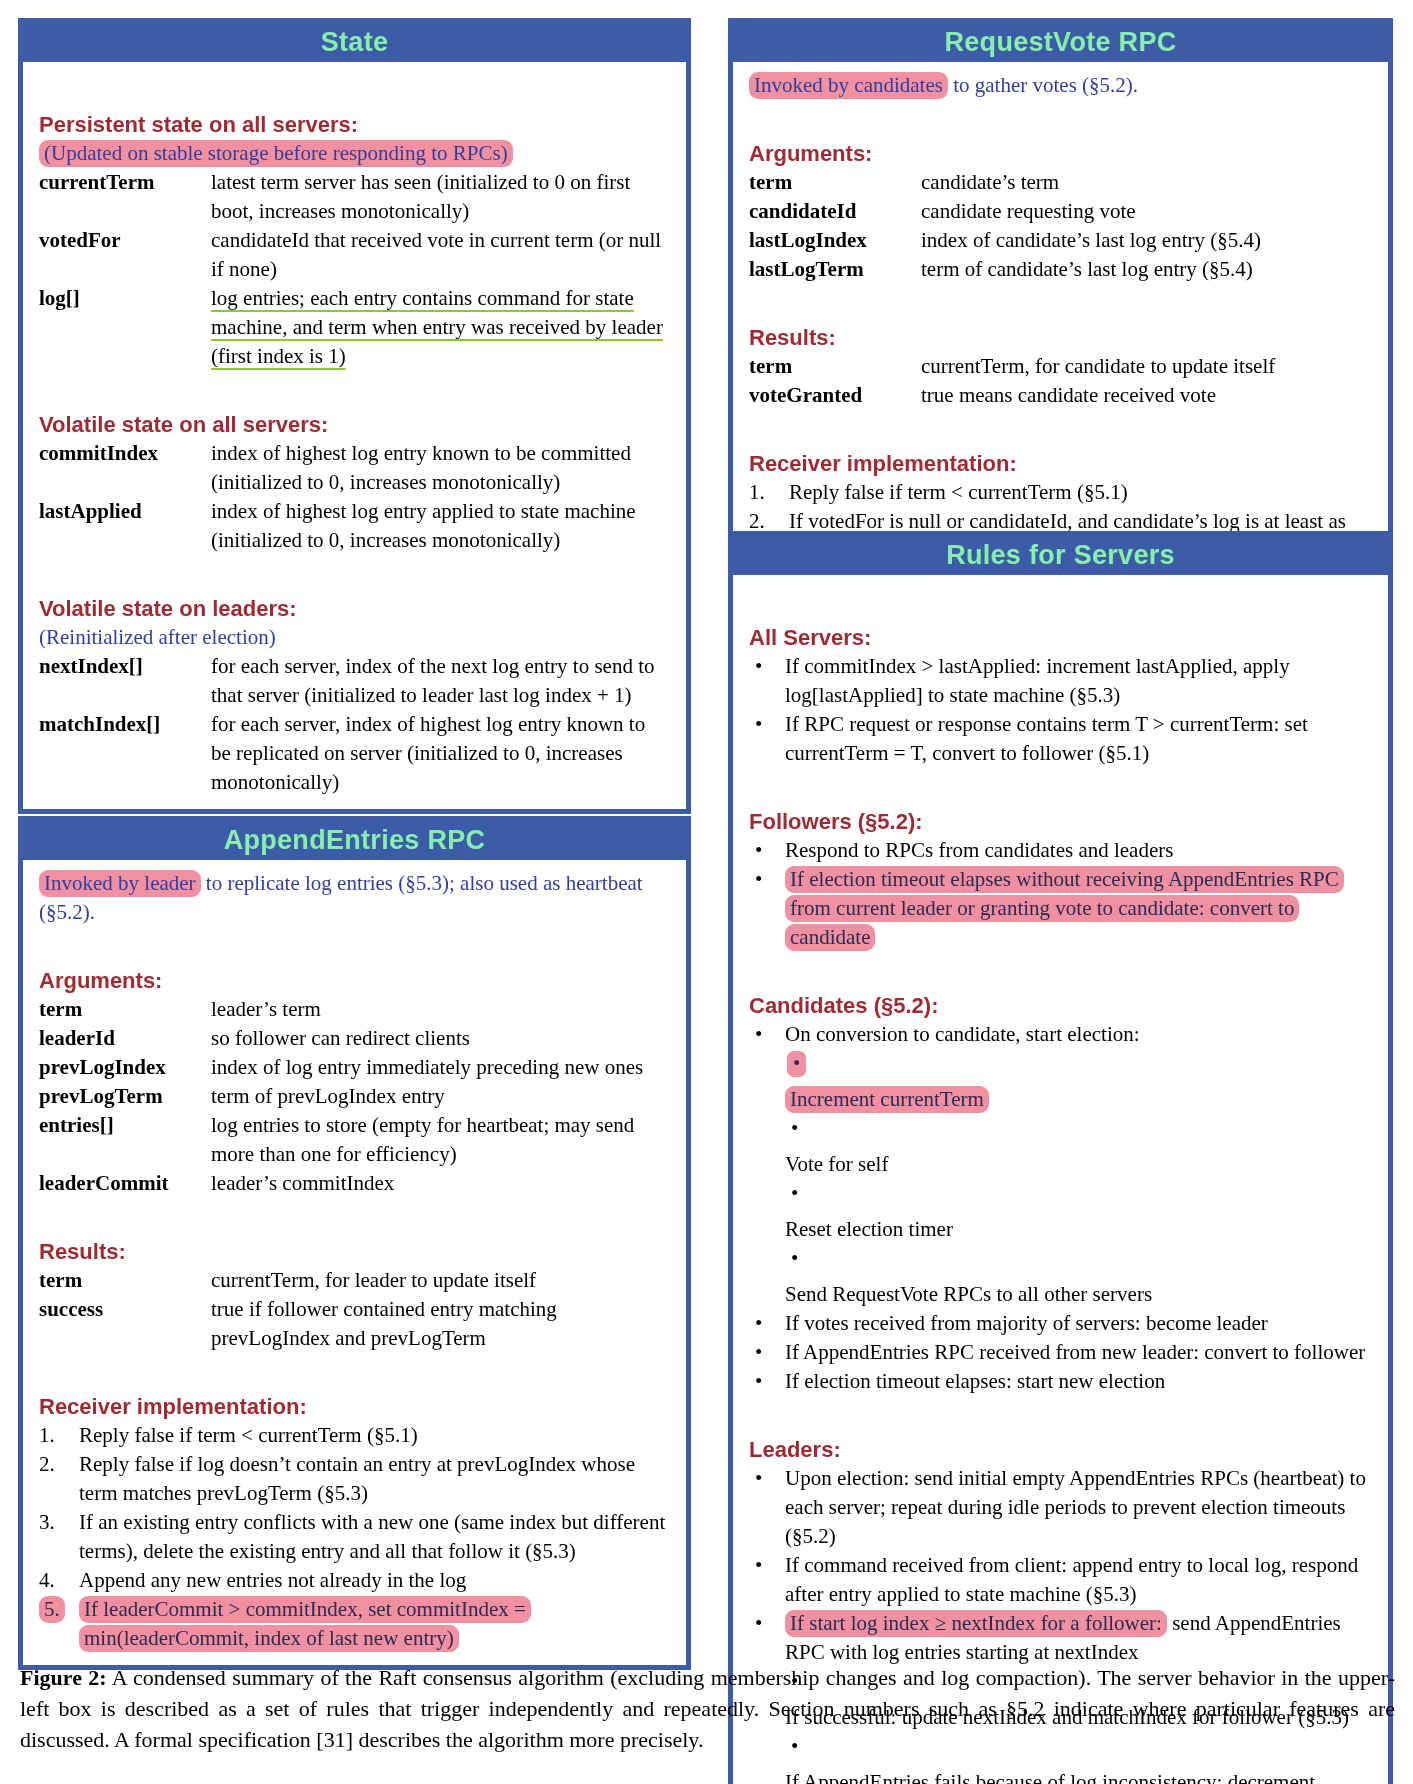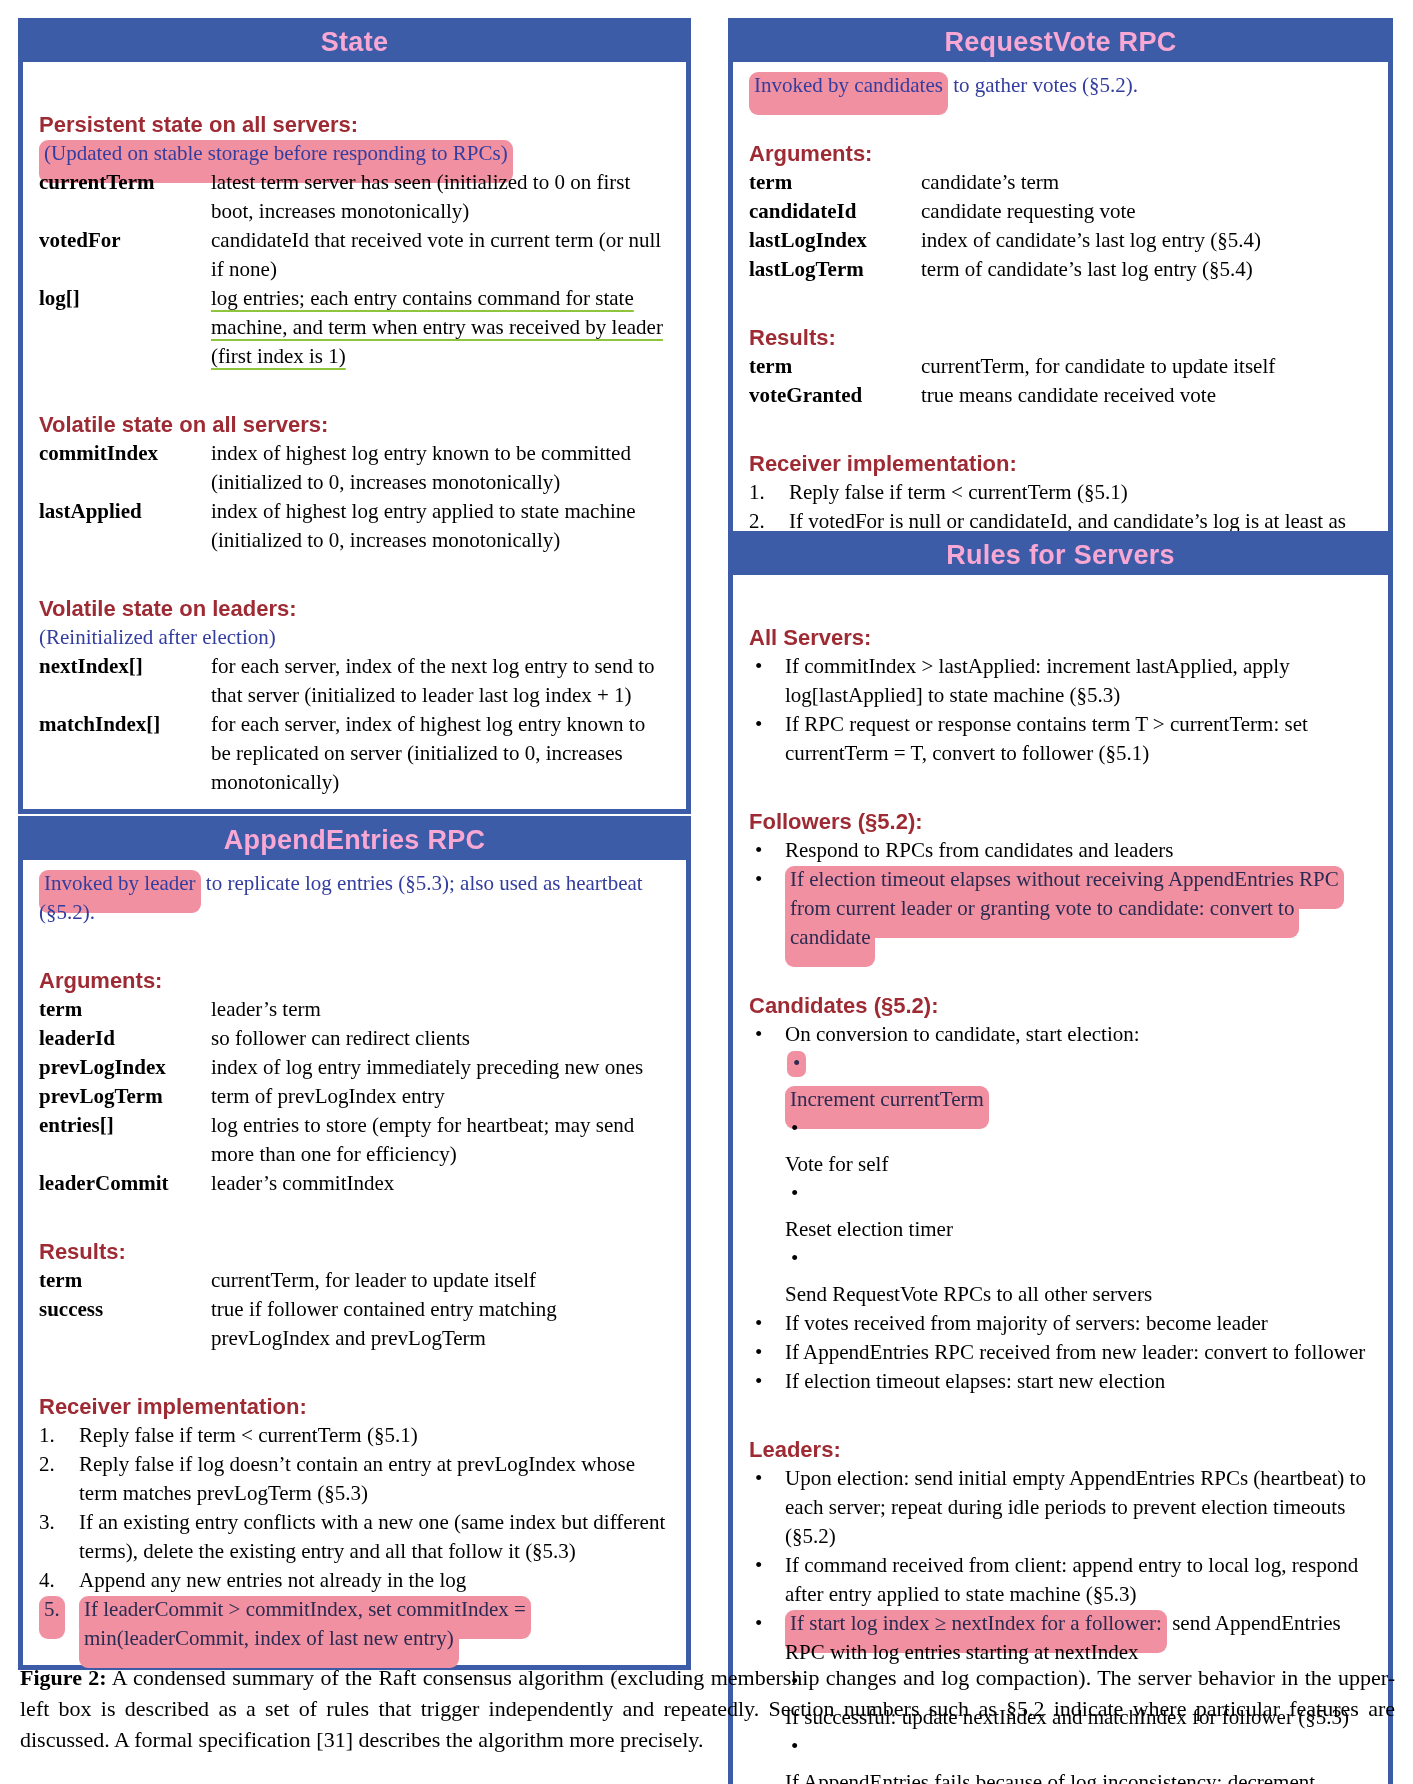--- a/index.html
+++ b/index.html
@@ -5,28 +5,28 @@
   :root{
     --accent:#3D5CA8; --highlight:#F190A1; --heading_red:#9E2B33;
     --note_blue:#333D9E; --underline_green:#8FC43D; --hl_text_dark:#2A2A52;
   }
   *{margin:0;padding:0;box-sizing:border-box;}
   html,body{background:#fff;}
   body{position:relative;width:1413px;height:1784px;overflow:hidden;
        font-family:"Liberation Serif",serif;color:#000;}
   .figbox{position:absolute;border:5px solid var(--accent);background:#fff;}
   .bar{height:39px;display:flex;align-items:center;justify-content:center;
-       background:var(--accent);color:#f9a8d4;
+       background:var(--accent);color:#86efac;
        font:bold 27px/39px "Liberation Sans",sans-serif;letter-spacing:.3px;}
   .content{padding:9px 14px 12px 16px;font-size:21px;line-height:29px;}
   .sect{margin-top:13px;}
   .sect:first-child{margin-top:0;}
   .sec-h{font:bold 22px/29px "Liberation Sans",sans-serif;color:var(--heading_red);margin-top:39px;}
   .note{color:var(--note_blue);}
-  .hl{background:var(--highlight);border-radius:9px;padding:1px 5px 18px;
+  .hl{background:var(--highlight);border-radius:9px;padding:1px 5px 2px;
       box-decoration-break:clone;-webkit-box-decoration-break:clone;}
   .hl-dark{color:var(--hl_text_dark);}
   .green-ul{text-decoration:underline;text-decoration-color:var(--underline-green,#8FC43D);
       -webkit-text-decoration-color:#8FC43D;text-decoration-thickness:2px;text-underline-offset:5px;}
   .trow{display:grid;grid-template-columns:172px 1fr;align-items:start;}
   .tname{font-weight:bold;}
   .tdesc{max-width:452px;}
   .li{display:flex;align-items:flex-start;}
   .m{flex:0 0 36px;}
   .m.num{flex:0 0 40px;}

